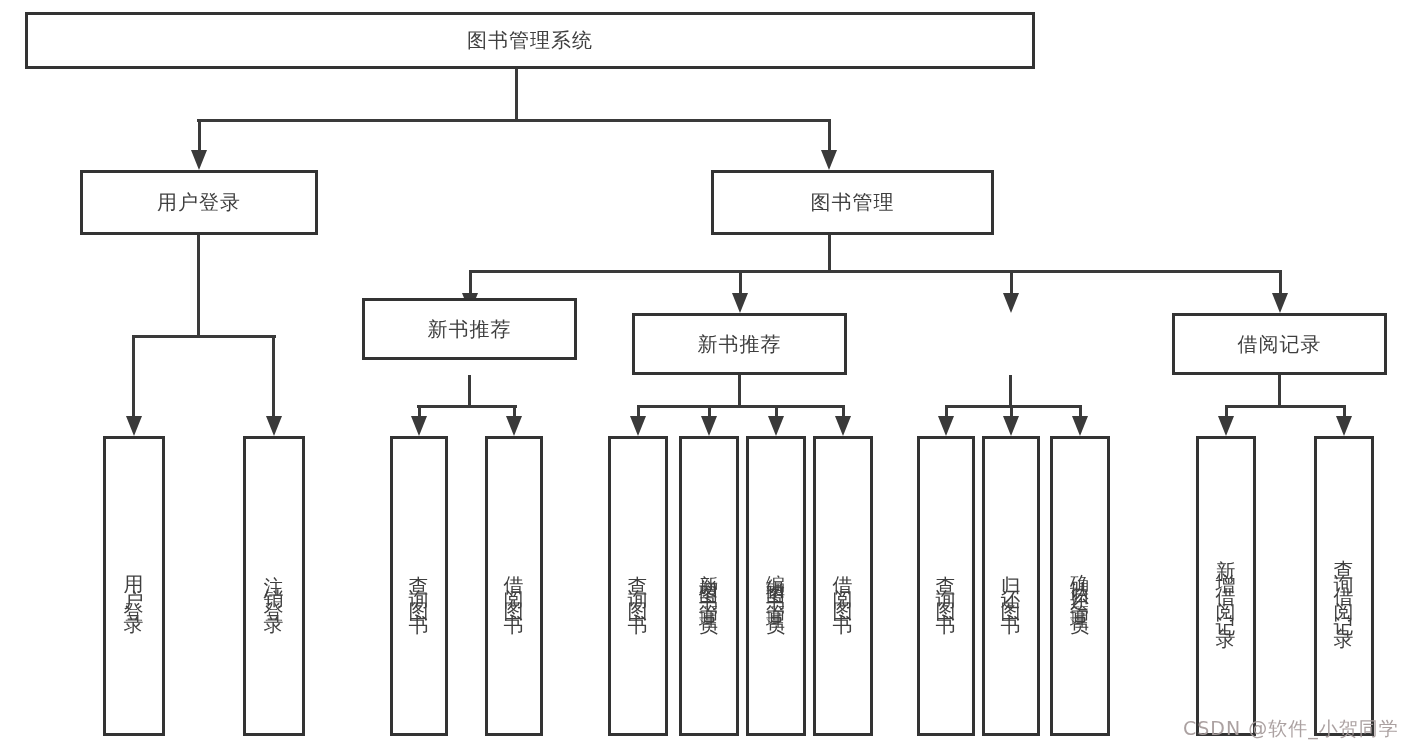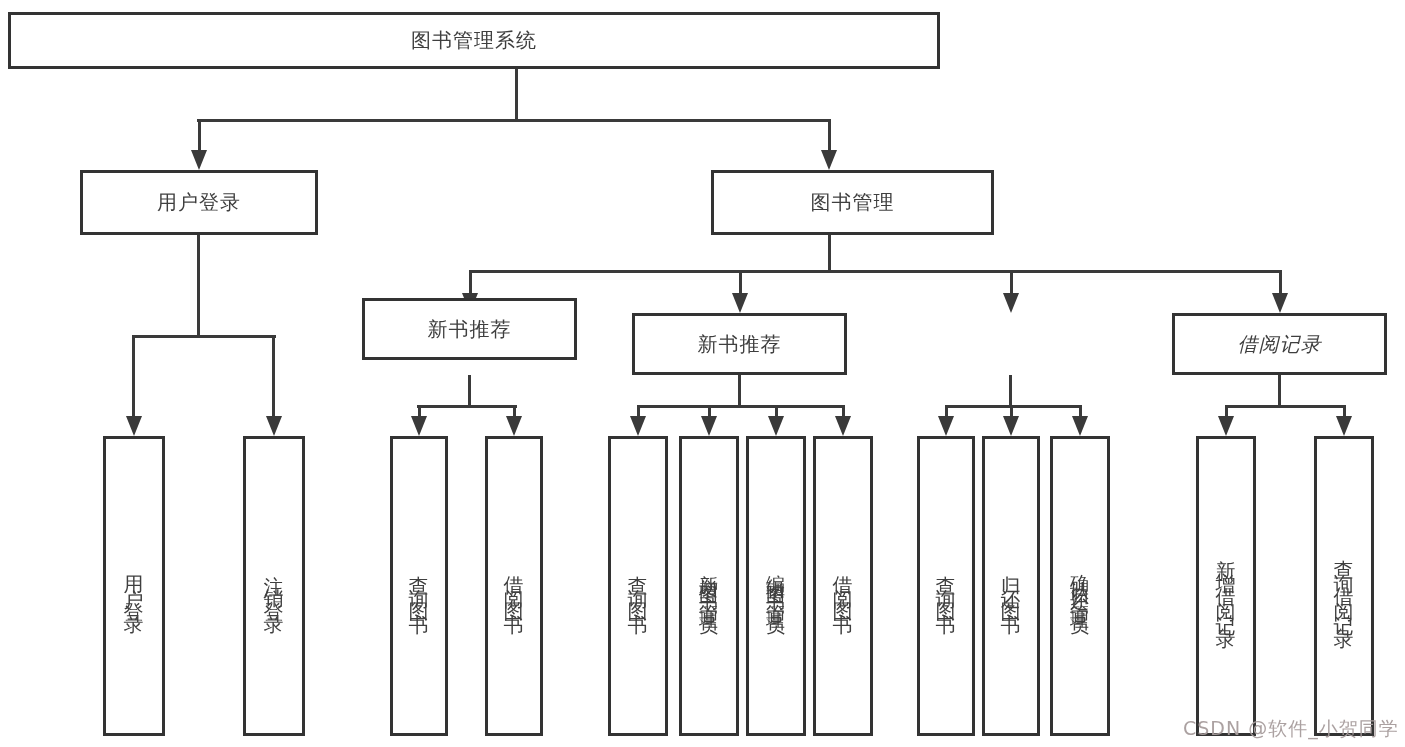--- a/index.html
+++ b/index.html
@@ -28,21 +28,21 @@
   .watermark{
     position:absolute;left:1183px;top:716px;z-index:5;
     font-size:19px;color:rgba(167,156,156,0.95);letter-spacing:1px;white-space:nowrap;
   }
 </style>
 </head>
 <body>
 
 <div class="stage">
 
-  <div class="box" style="left:8px;top:12px;width:932px;height:57px;justify-content:center;">
+  <div class="box" style="left:25px;top:12px;width:1010px;height:57px;justify-content:center;">
     <span>图书管理系统</span>
   </div>
 
   <div class="ln" style="left:515px;top:69px;width:3px;height:53px;"></div>
   <div class="ln" style="left:197px;top:119px;width:634px;height:3px;"></div>
   <div class="ln" style="left:198px;top:119px;width:3px;height:32px;"></div>
   <div class="arr" style="left:191px;top:150px;"></div>
   <div class="ln" style="left:828px;top:119px;width:3px;height:32px;"></div>
   <div class="arr" style="left:821px;top:150px;"></div>
 
@@ -70,21 +70,21 @@
   <div class="arr" style="left:1003px;top:293px;"></div>
   <div class="ln" style="left:1279px;top:270px;width:3px;height:23px;"></div>
   <div class="arr" style="left:1272px;top:293px;"></div>
 
   <div class="box" style="left:362px;top:298px;width:215px;height:62px;">
     <span>新书推荐</span>
   </div>
   <div class="box" style="left:632px;top:313px;width:215px;height:62px;">
     <span>新书推荐</span>
   </div>
-  <div class="box" style="left:1172px;top:313px;width:215px;height:62px;font-style:italic;">
+  <div class="box" style="left:1172px;top:313px;width:215px;height:62px;">
     <span>借阅记录</span>
   </div>
 
   <div class="ln" style="left:468px;top:375px;width:3px;height:33px;"></div>
   <div class="ln" style="left:417px;top:405px;width:100px;height:3px;"></div>
   <div class="ln" style="left:418px;top:405px;width:3px;height:12px;"></div>
   <div class="arr" style="left:411px;top:416px;"></div>
   <div class="ln" style="left:513px;top:405px;width:3px;height:12px;"></div>
   <div class="arr" style="left:506px;top:416px;"></div>
 

